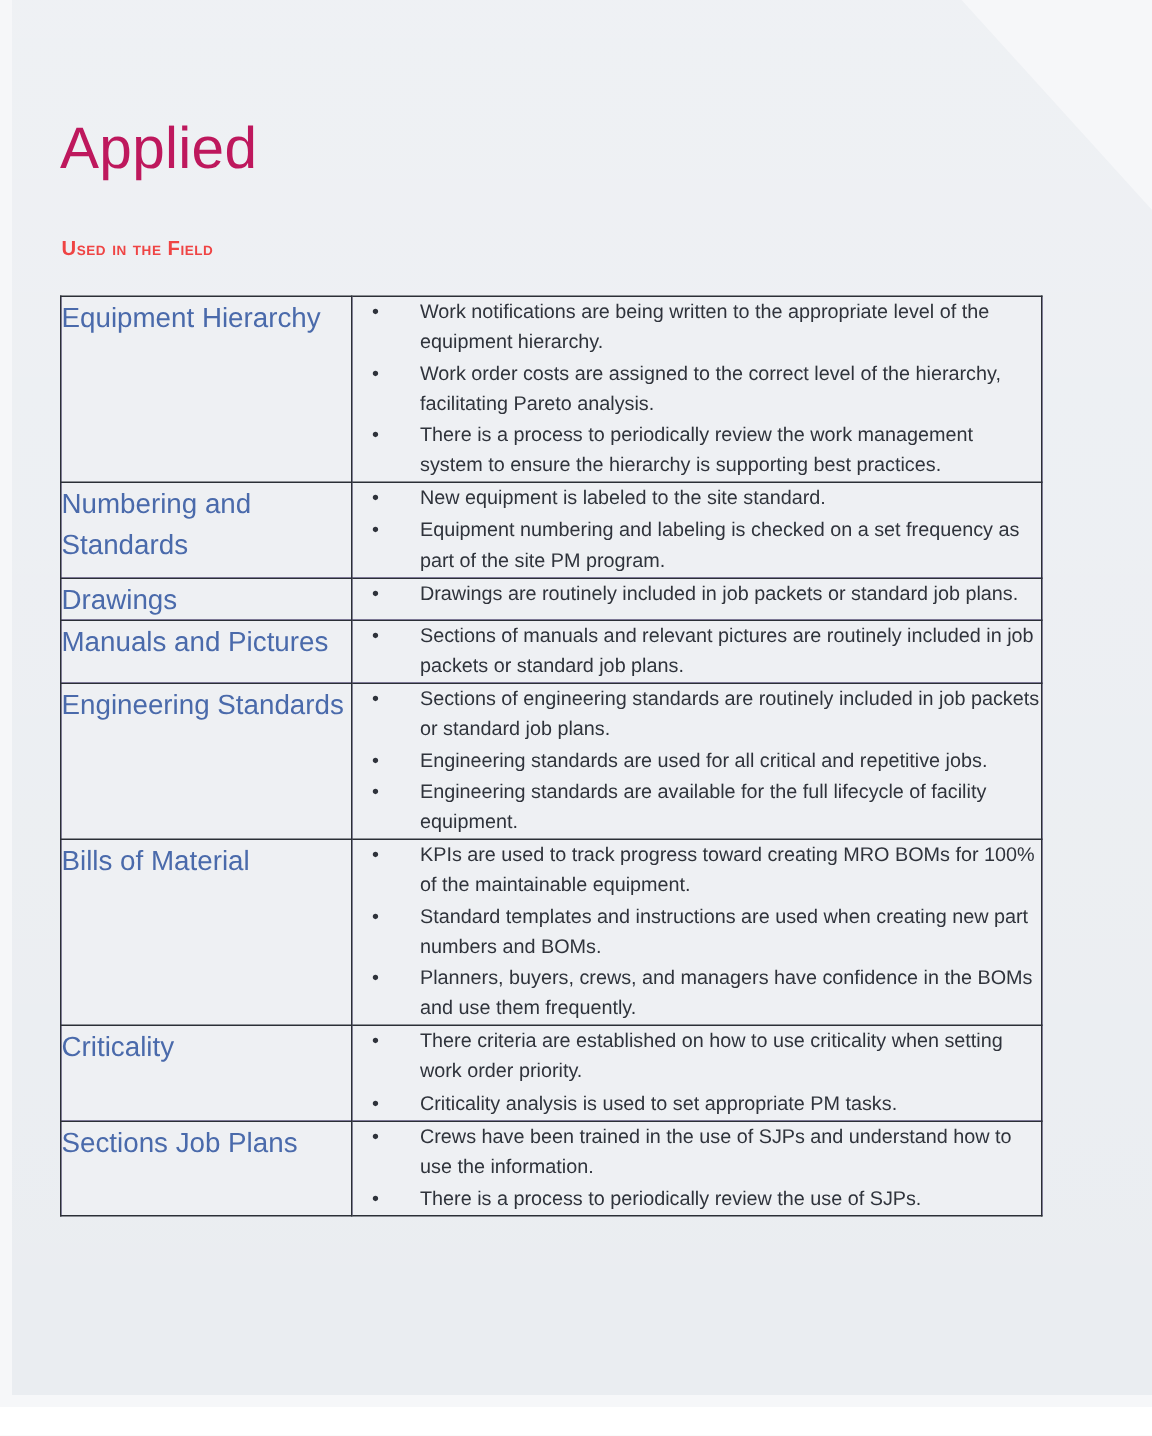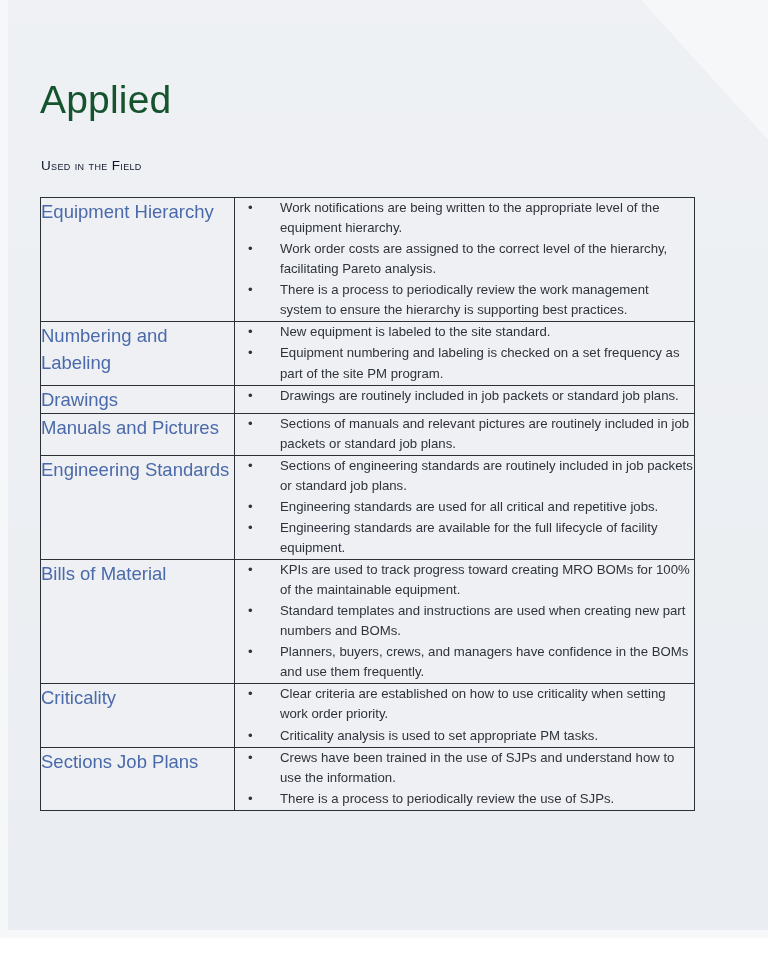--- a/index.html
+++ b/index.html
@@ -47,31 +47,31 @@
     pointer-events: none;
   }
 
   
   #doc-title {
     position: absolute;
     left: 40px;
     top: 80px;
     font-size: 39px;
     font-weight: 400;
-    color: #14532d;
+    color: #be185d;
     letter-spacing: 0.2px;
     line-height: 1;
   }
   #doc-subtitle {
     position: absolute;
     left: 41px;
     top: 159px;
     font-size: 13.5px;
-    font-weight: normal;
-    color: #0f172a;
+    font-weight: bold;
+    color: #ef4444;
     font-variant: small-caps;
     letter-spacing: 0.35px;
     line-height: 1;
   }
 
   
   #criteria-table {
     position: absolute;
     left: 40px;
     top: 197px;
@@ -141,21 +141,21 @@
           <td class="items-cell">
             <ul class="item-list">
               <li><span class="bullet">•</span><span>Work notifications are being written to the appropriate level of the equipment hierarchy.</span></li>
               <li><span class="bullet">•</span><span>Work order costs are assigned to the correct level of the hierarchy, facilitating Pareto analysis.</span></li>
               <li><span class="bullet">•</span><span>There is a process to periodically review the work management system to ensure the hierarchy is supporting best practices.</span></li>
             </ul>
           </td>
         </tr>
         <tr>
           <td class="cat-cell">
-            <div class="cat-label">Numbering and Labeling</div>
+            <div class="cat-label">Numbering and Standards</div>
           </td>
           <td class="items-cell">
             <ul class="item-list">
               <li><span class="bullet">•</span><span>New equipment is labeled to the site standard.</span></li>
               <li><span class="bullet">•</span><span>Equipment numbering and labeling is checked on a set frequency as part of the site PM program.</span></li>
             </ul>
           </td>
         </tr>
         <tr>
           <td class="cat-cell">
@@ -200,21 +200,21 @@
               <li><span class="bullet">•</span><span>Planners, buyers, crews, and managers have confidence in the BOMs and use them frequently.</span></li>
             </ul>
           </td>
         </tr>
         <tr>
           <td class="cat-cell">
             <div class="cat-label">Criticality</div>
           </td>
           <td class="items-cell">
             <ul class="item-list">
-              <li><span class="bullet">•</span><span>Clear criteria are established on how to use criticality when setting work order priority.</span></li>
+              <li><span class="bullet">•</span><span>There criteria are established on how to use criticality when setting work order priority.</span></li>
               <li><span class="bullet">•</span><span>Criticality analysis is used to set appropriate PM tasks.</span></li>
             </ul>
           </td>
         </tr>
         <tr>
           <td class="cat-cell">
             <div class="cat-label">Sections Job Plans</div>
           </td>
           <td class="items-cell">
             <ul class="item-list">

